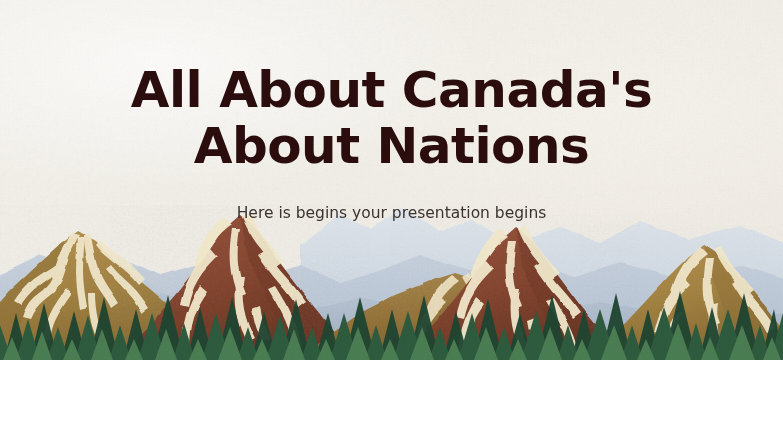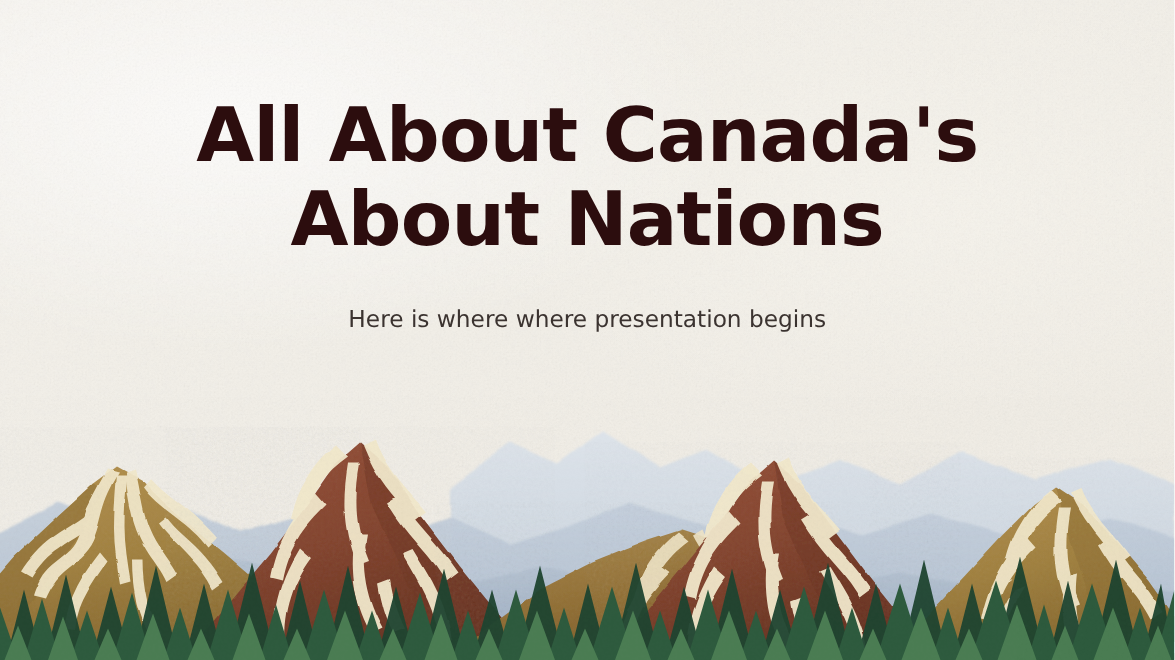--- a/index.html
+++ b/index.html
@@ -7,21 +7,21 @@
     padding: 0;
     background: #ffffff;
   }
   body {
     font-family: "Liberation Sans", sans-serif;
   }
 
   #slide {
     position: relative;
     width: 783px;
-    height: 440px;
+    height: 360px;
     overflow: hidden;
     background: #f3f0ea;
   }
 
   
   .paper-base {
     position: absolute;
     inset: 0;
     background:
       radial-gradient(ellipse 60% 50% at 20% 18%, rgba(255,255,255,0.75), rgba(255,255,255,0) 70%),
@@ -117,21 +117,21 @@
       </filter>
     </defs>
     <rect width="783" height="440" filter="url(#grainB)" fill="#ffffff"></rect>
   </svg>
 
   <div class="text-block">
     <h1 class="slide-title">
       <span class="line">All About Canada's</span>
       <span class="line">About Nations</span>
     </h1>
-    <p class="slide-subtitle">Here is where where presentation begins</p>
+    <p class="slide-subtitle">Here is begins your presentation begins</p>
   </div>
 
   <div class="scenery">
     <svg viewBox="0 0 783 175" preserveAspectRatio="none" aria-hidden="true">
       <defs>
         <filter id="wc" x="-8%" y="-8%" width="116%" height="116%">
           <feTurbulence type="fractalNoise" baseFrequency="0.035" numOctaves="3" seed="5" result="t"></feTurbulence>
           <feDisplacementMap in="SourceGraphic" in2="t" scale="3.2" xChannelSelector="R" yChannelSelector="G"></feDisplacementMap>
         </filter>
         <filter id="wcSoft" x="-10%" y="-10%" width="120%" height="120%">

